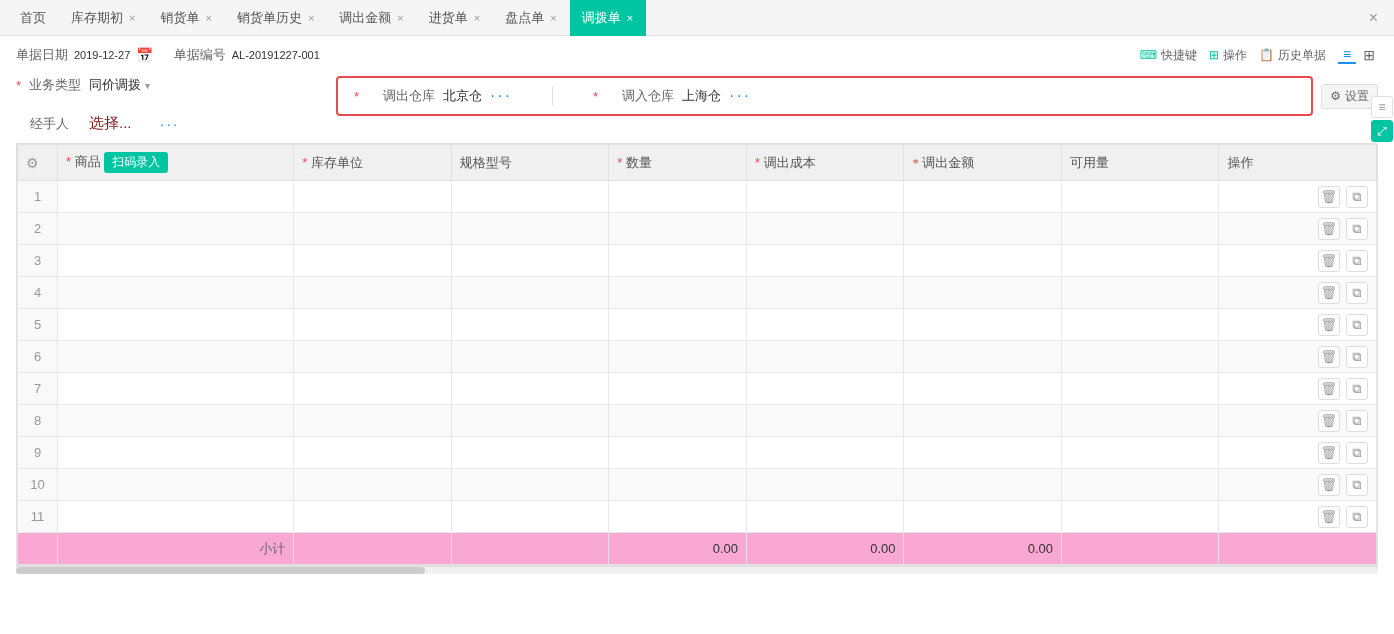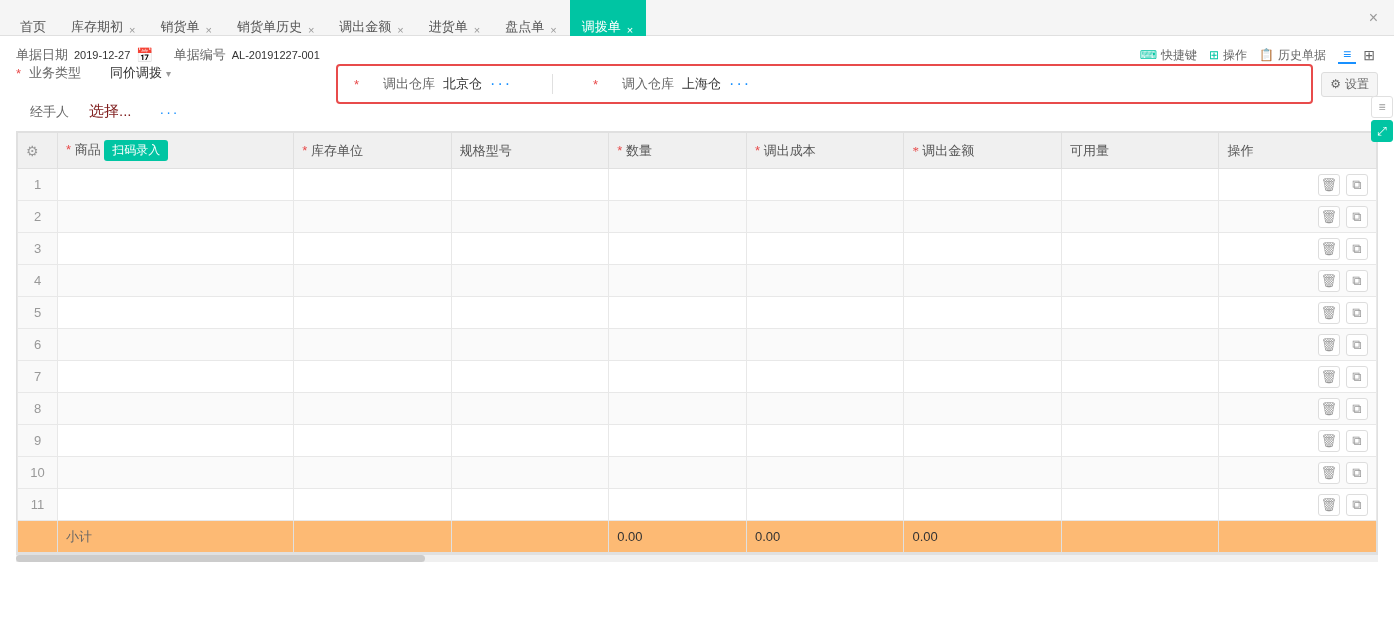--- a/index.html
+++ b/index.html
@@ -9,21 +9,21 @@
     .tab-bar {
       display: flex;
       align-items: center;
       border-bottom: 1px solid #e0e0e0;
       background: #f5f5f5;
       padding: 0 8px;
       height: 36px;
     }
     .tab-item {
       display: flex;
-      align-items: flex-end;
+      align-items: center;
       padding: 0 12px;
       height: 36px;
       cursor: pointer;
       font-size: 13px;
       color: #555;
       white-space: nowrap;
       border-right: 1px solid transparent;
     }
     .tab-item.active {
       background: #00c5a3;
@@ -47,20 +47,21 @@
     
     .main-content {
       padding: 10px 16px;
       background: #fff;
     }
 
     
     .header-row {
       display: flex;
       align-items: center;
+      margin-bottom: 12px;
       justify-content: space-between;
     }
     .header-left {
       display: flex;
       align-items: center;
       gap: 20px;
     }
     .field-group {
       display: flex;
       align-items: center;
@@ -144,21 +145,20 @@
       display: flex;
       align-items: center;
       gap: 8px;
       margin-bottom: 8px;
     }
     .select-field {
       display: flex;
       align-items: center;
       gap: 4px;
       min-width: 160px;
-      margin-left: 21px;
     }
     .select-value {
       color: #333;
       font-size: 13px;
     }
     .dropdown-arrow {
       color: #999;
       font-size: 10px;
       cursor: pointer;
     }
@@ -205,22 +205,23 @@
       padding: 4px 8px;
       color: #333;
     }
     .data-table tbody td.row-num {
       color: #999;
       text-align: center;
       width: 40px;
       background: #f9f9f9;
     }
     .data-table tfoot tr {
-      background: #fdba74;
+      background: #f9a8d4;
       height: 32px;
+      text-align: right;
     }
     .data-table tfoot td {
       border: 1px solid #e0e0e0;
       padding: 4px 8px;
       color: #666;
     }
     .action-cell {
       display: flex;
       align-items: center;
       justify-content: flex-end;

